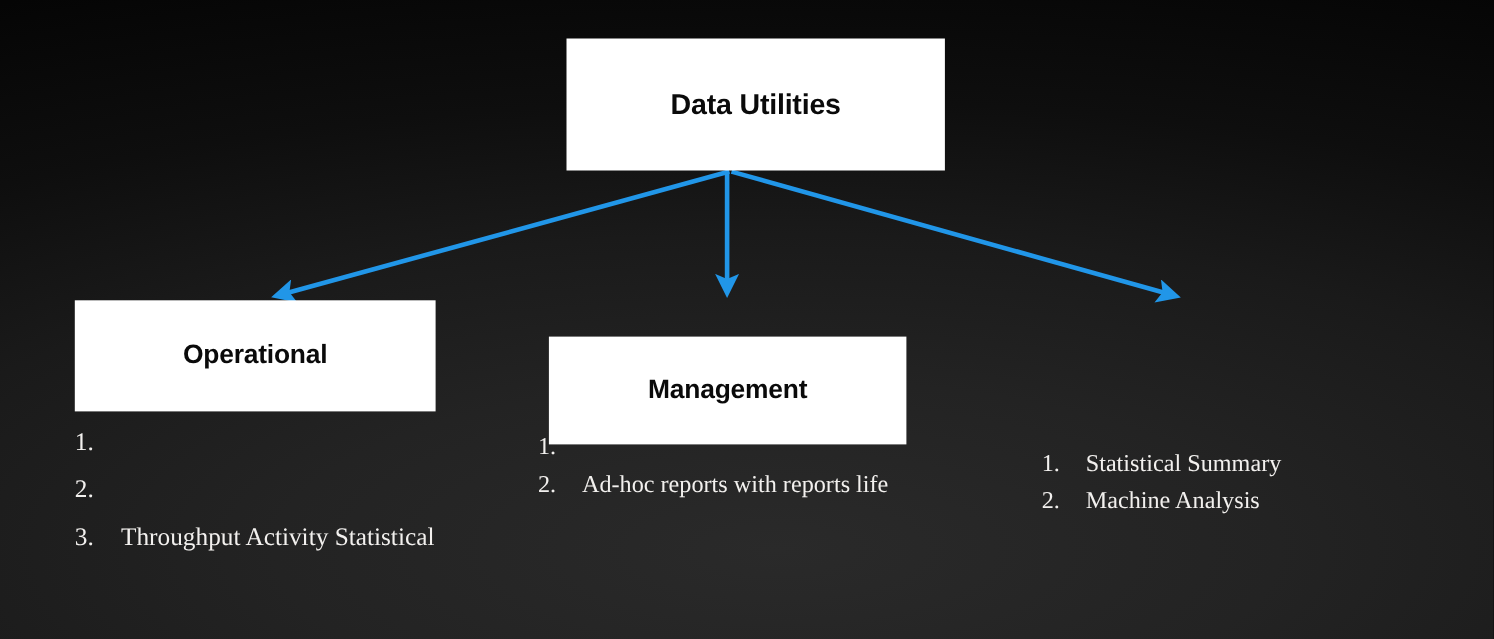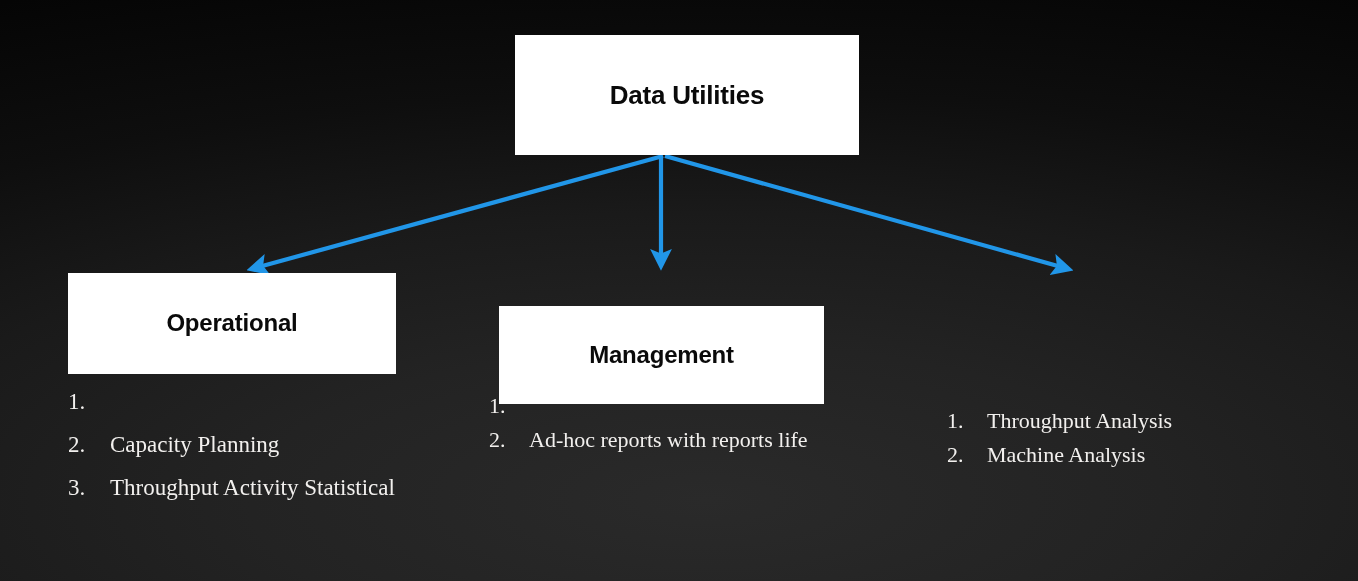--- a/index.html
+++ b/index.html
@@ -121,42 +121,41 @@
     <span class="node-label">Management</span>
   </div>
 
 
   <div class="list" id="list-operational">
     <div class="list-item">
       <span class="list-num">1.</span>
     </div>
     <div class="list-item">
       <span class="list-num">2.</span>
-      <span class="list-text">Capacity Planning</span>
     </div>
     <div class="list-item">
       <span class="list-num">3.</span>
       <span class="list-text">Throughput Activity Statistical</span>
     </div>
   </div>
 
   <div class="list" id="list-management">
     <div class="list-item">
       <span class="list-num">1.</span>
     </div>
     <div class="list-item">
       <span class="list-num">2.</span>
       <span class="list-text">Ad-hoc reports with reports life</span>
     </div>
   </div>
 
   <div class="list" id="list-analytics">
     <div class="list-item">
       <span class="list-num">1.</span>
-      <span class="list-text">Throughput Analysis</span>
+      <span class="list-text">Statistical Summary</span>
     </div>
     <div class="list-item">
       <span class="list-num">2.</span>
       <span class="list-text">Machine Analysis</span>
     </div>
   </div>
 
 </div>
 
 </body></html>

